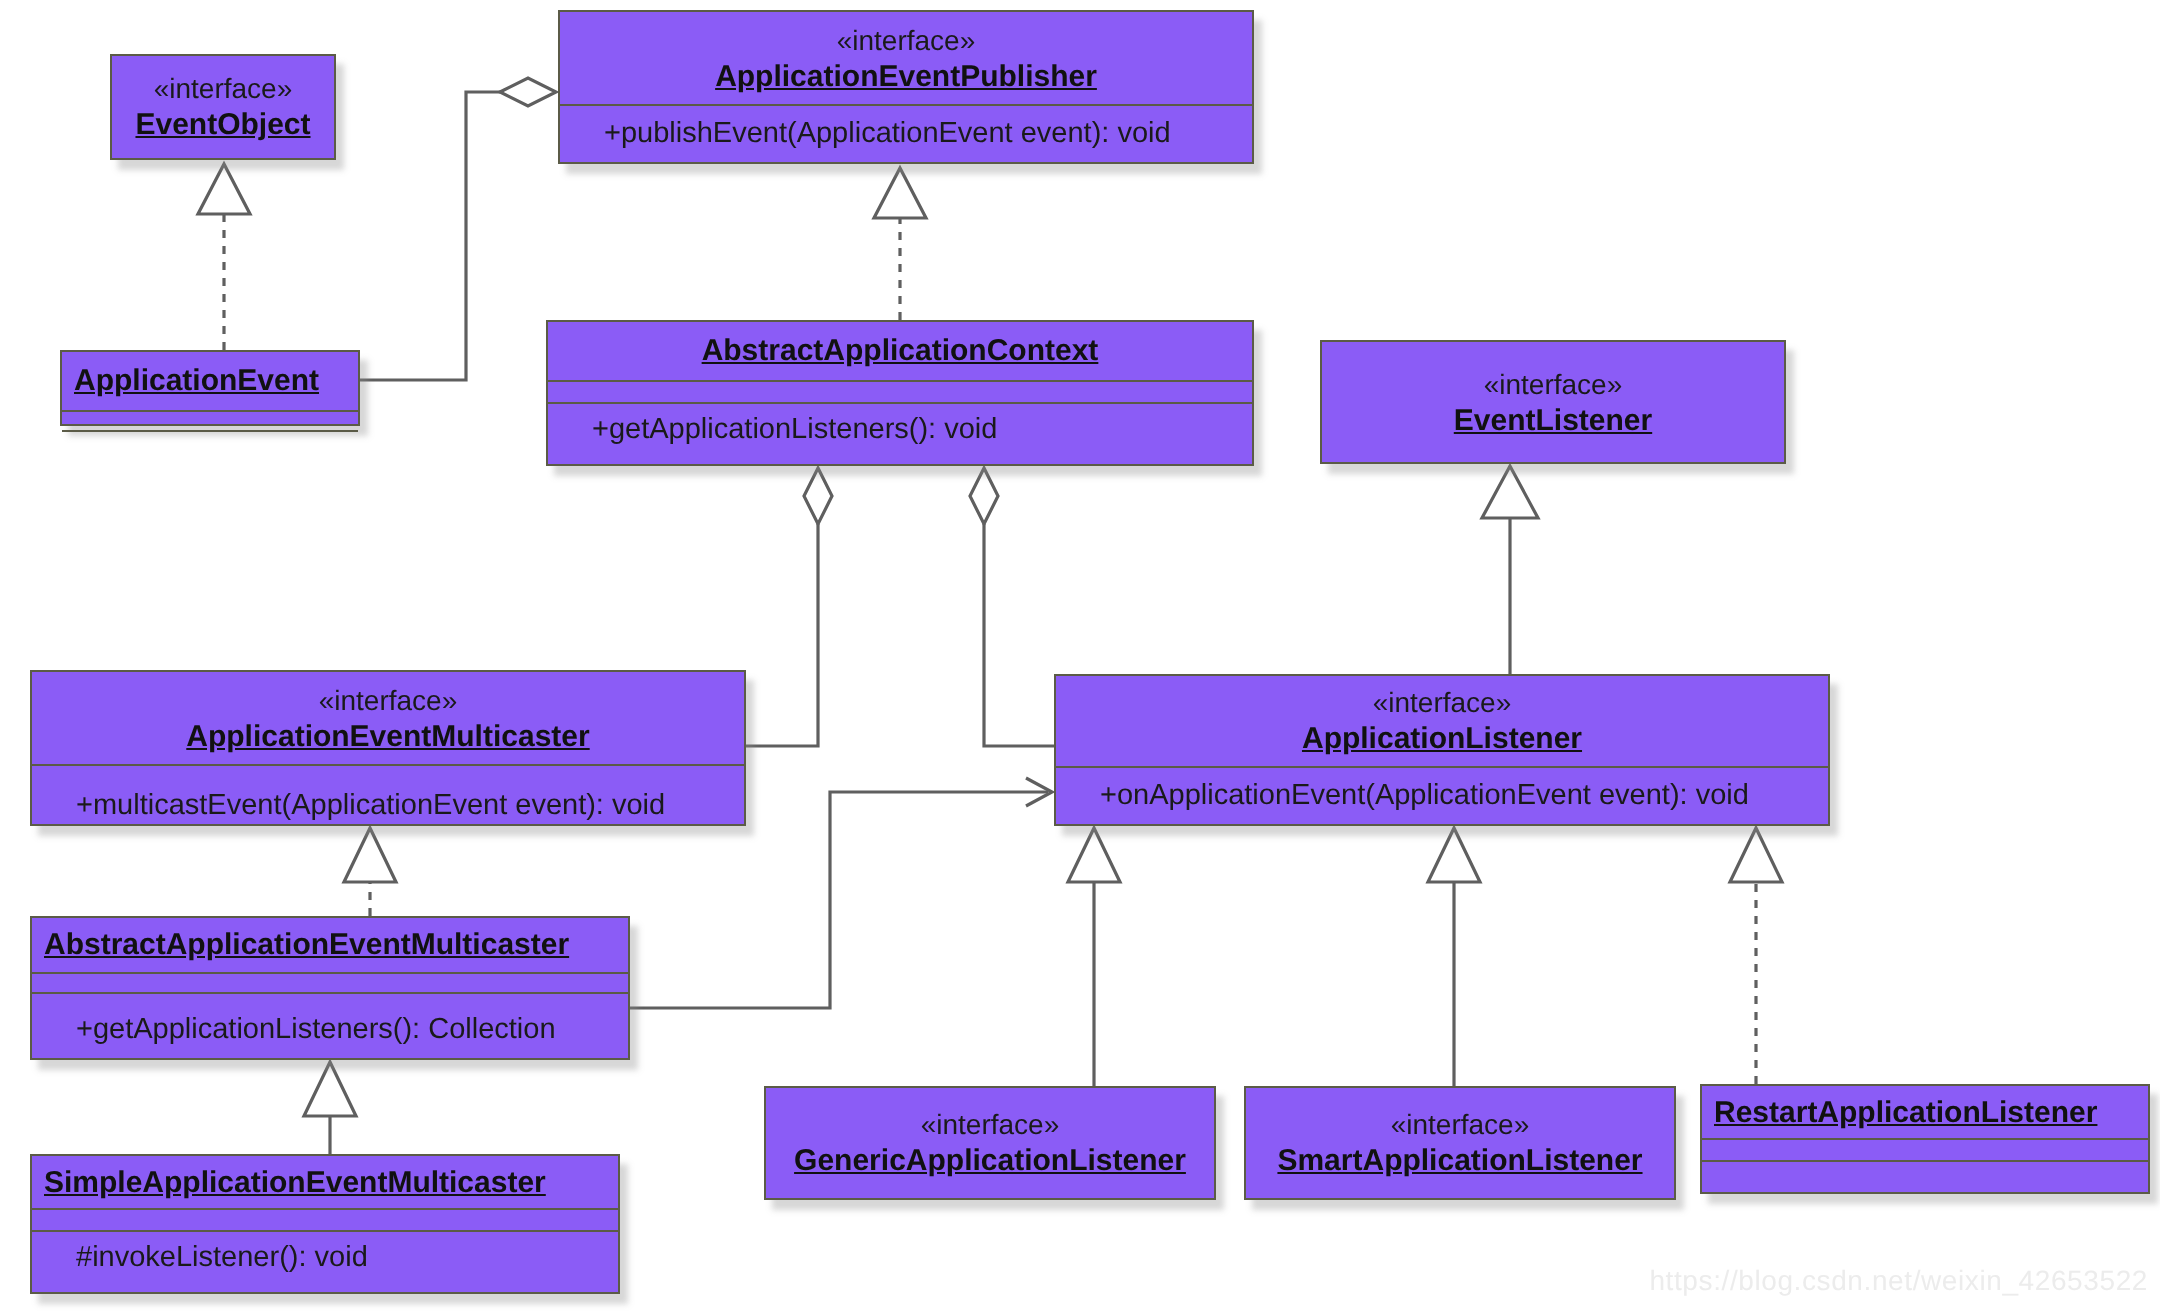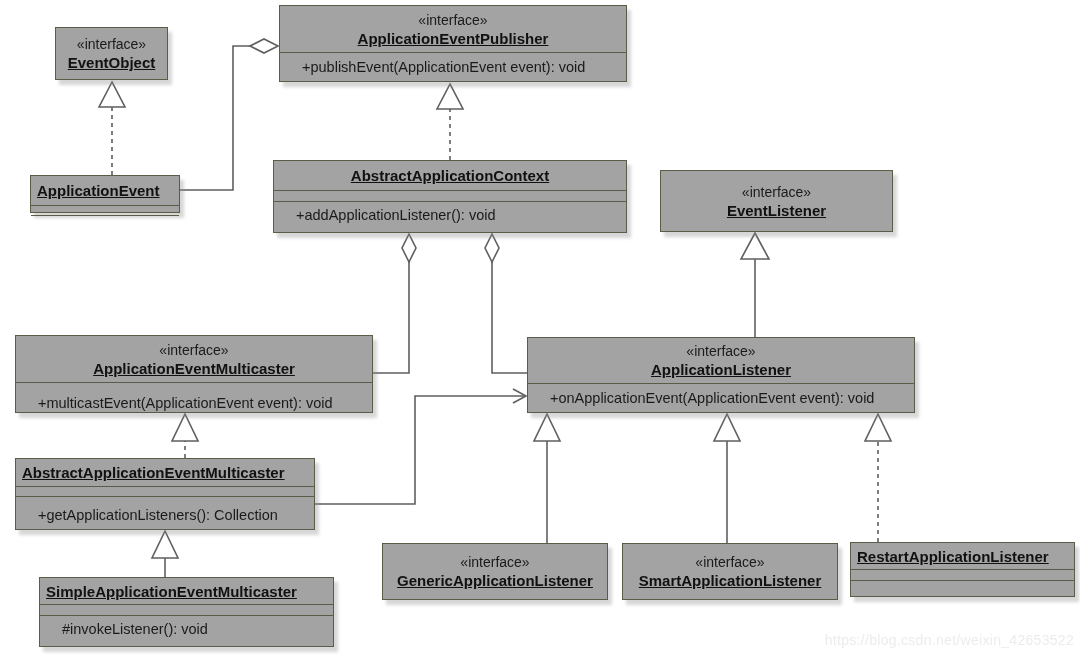--- a/index.html
+++ b/index.html
@@ -7,21 +7,21 @@
     position:relative;
     width:1080px;height:657px;
     background:#ffffff;
     font-family:"Liberation Sans","DejaVu Sans",sans-serif;
     overflow:hidden;
   }
   #wires{position:absolute;left:0;top:0;z-index:1;}
   .uml-class{
     position:absolute;
     z-index:2;
-    background:#a3a3a3;
+    background:#8b5cf6;
     border:1.6px solid #5b5b47;
     box-shadow:4px 5px 3px rgba(140,140,140,0.35);
     box-sizing:border-box;
     color:#1a1a1a;
   }
   .compartment{
     box-sizing:border-box;
     display:flex;
     flex-direction:column;
     justify-content:center;
@@ -157,21 +157,21 @@
     <div class="compartment" style="height:10px;"></div>
     <div class="compartment" style="height:9px;"></div>
   </div>
 
   <div class="uml-class" style="left:273px;top:160px;width:354px;height:73px;">
     <div class="compartment" style="height:29px;">
       <div class="cname">AbstractApplicationContext</div>
     </div>
     <div class="compartment" style="height:11px;"></div>
     <div class="compartment" style="height:27px;">
-      <div class="method">+addApplicationListener(): void</div>
+      <div class="method">+getApplicationListeners(): void</div>
     </div>
   </div>
 
   <div class="uml-class" style="left:660px;top:170px;width:233px;height:62px;">
     <div class="compartment" style="height:100%;">
       <div class="stereo">«interface»</div>
       <div class="cname">EventListener</div>
     </div>
   </div>
 
@@ -198,21 +198,21 @@
   <div class="uml-class" style="left:15px;top:458px;width:300px;height:72px;">
     <div class="compartment" style="height:27px;">
       <div class="cname tleft">AbstractApplicationEventMulticaster</div>
     </div>
     <div class="compartment" style="height:10px;"></div>
     <div class="compartment" style="height:28px;justify-content:flex-end;">
       <div class="method">+getApplicationListeners(): Collection</div>
     </div>
   </div>
 
-  <div class="uml-class" style="left:15px;top:577px;width:295px;height:70px;margin-left:24px;">
+  <div class="uml-class" style="left:15px;top:577px;width:295px;height:70px;">
     <div class="compartment" style="height:26px;">
       <div class="cname tleft">SimpleApplicationEventMulticaster</div>
     </div>
     <div class="compartment" style="height:11px;"></div>
     <div class="compartment" style="height:27px;">
       <div class="method">#invokeListener(): void</div>
     </div>
   </div>
 
   <div class="uml-class" style="left:382px;top:543px;width:226px;height:57px;">

